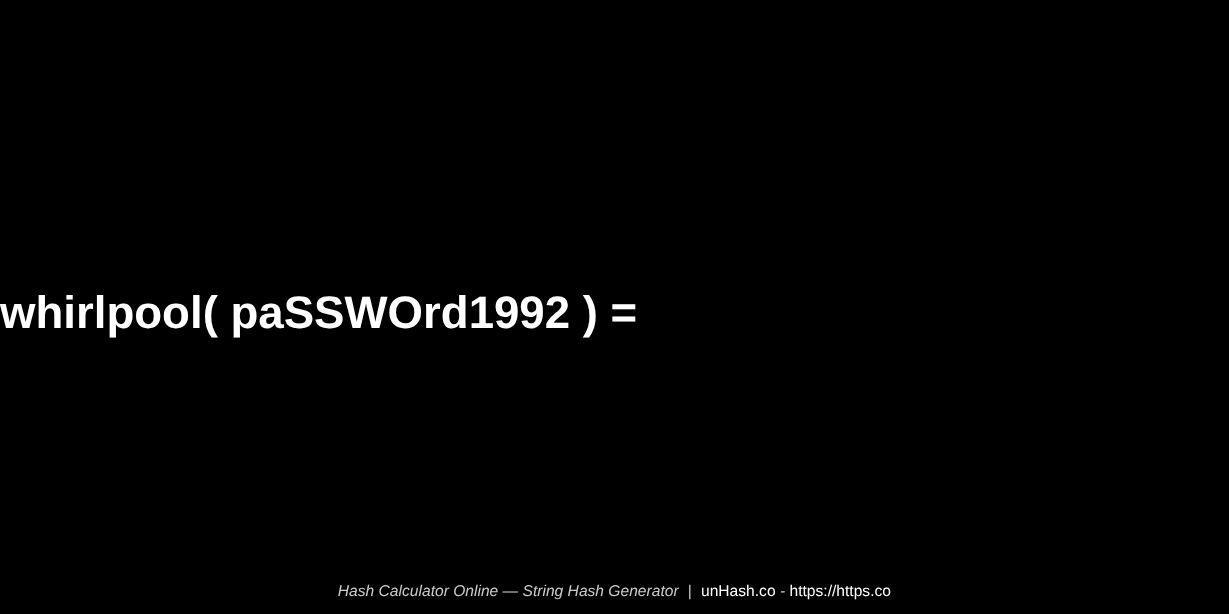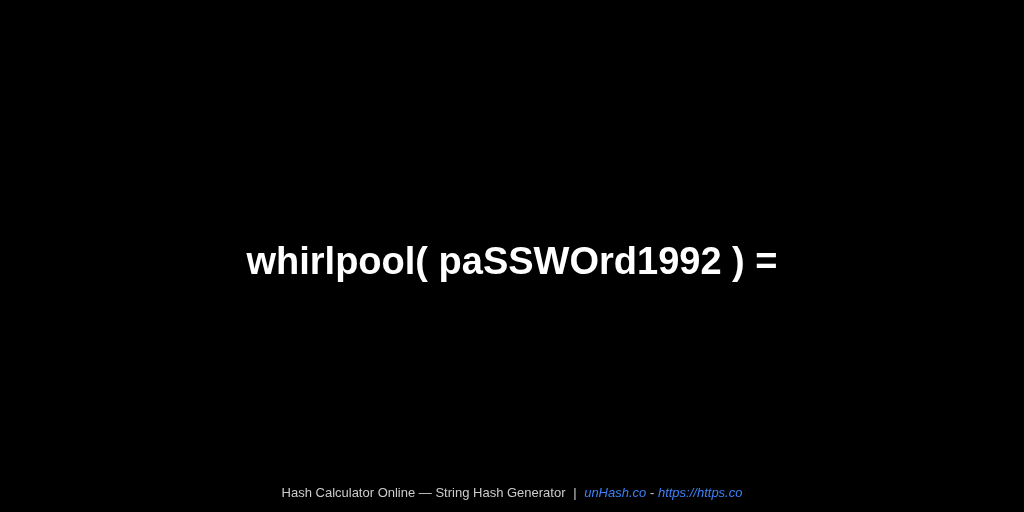--- a/index.html
+++ b/index.html
@@ -15,21 +15,21 @@
       font-family: Arial, Helvetica, sans-serif;
       display: flex;
       flex-direction: column;
       justify-content: space-between;
       overflow: hidden;
     }
     .main-content {
       flex: 1;
       display: flex;
       flex-direction: row;
-      justify-content: center;
+      justify-content: flex-start;
       align-items: center;
       gap: 48px;
       padding-top: 48px;
     }
     .hash-expression {
       font-size: 38px;
       font-weight: bold;
       color: #ffffff;
       text-align: center;
     }
@@ -42,27 +42,27 @@
     }
     .footer {
       width: 100%;
       text-align: center;
       padding: 10px 0 12px 0;
       font-size: 13px;
       color: #cccccc;
     }
     .footer-text {
       display: inline;
+      font-style: italic;
     }
     .footer-separator {
       margin: 0 4px;
     }
     .footer-link {
-      color: #3b82f6;
-      font-style: italic;
+      color: #ffffff;
     }
   </style>
 </head>
 <body>
 
 <div class="main-content">
   <div class="hash-expression">whirlpool( paSSWOrd1992 ) =</div>
 </div>
 
 <div class="footer">

